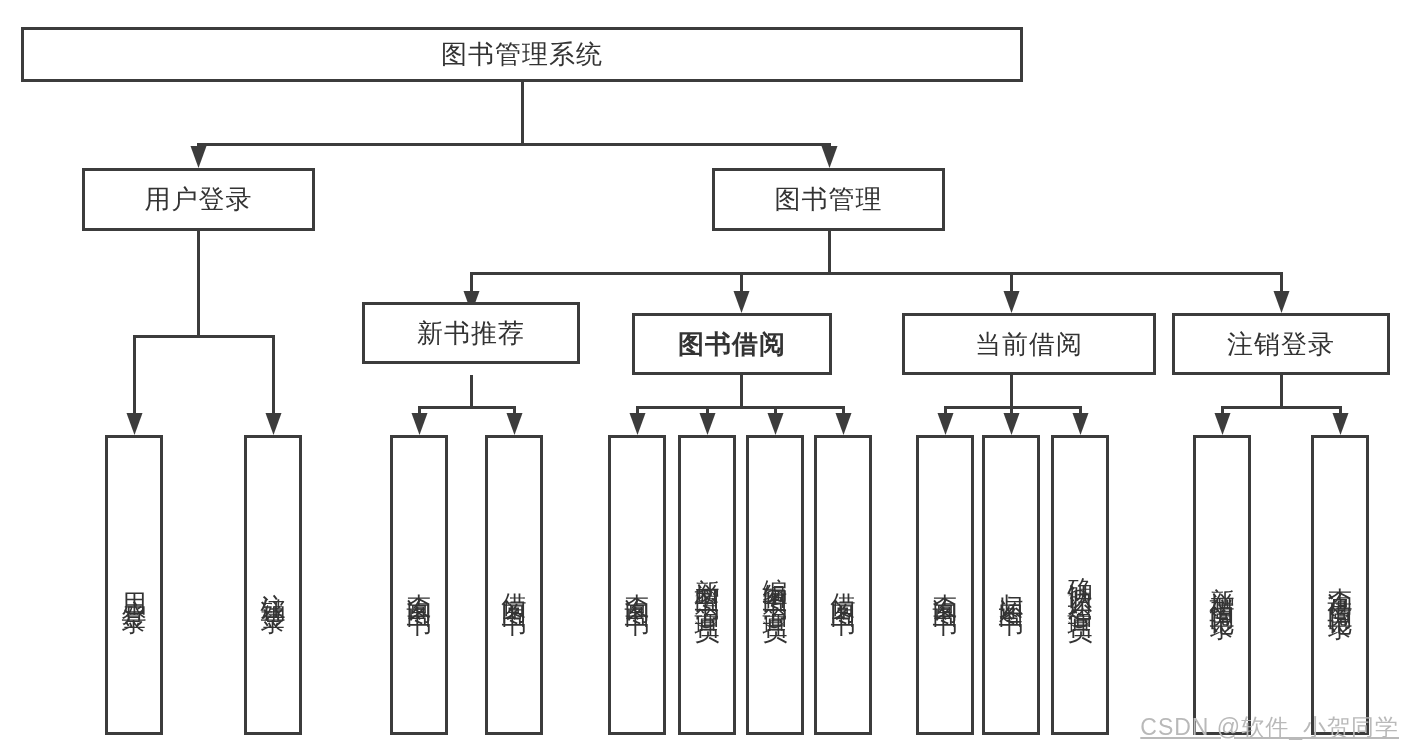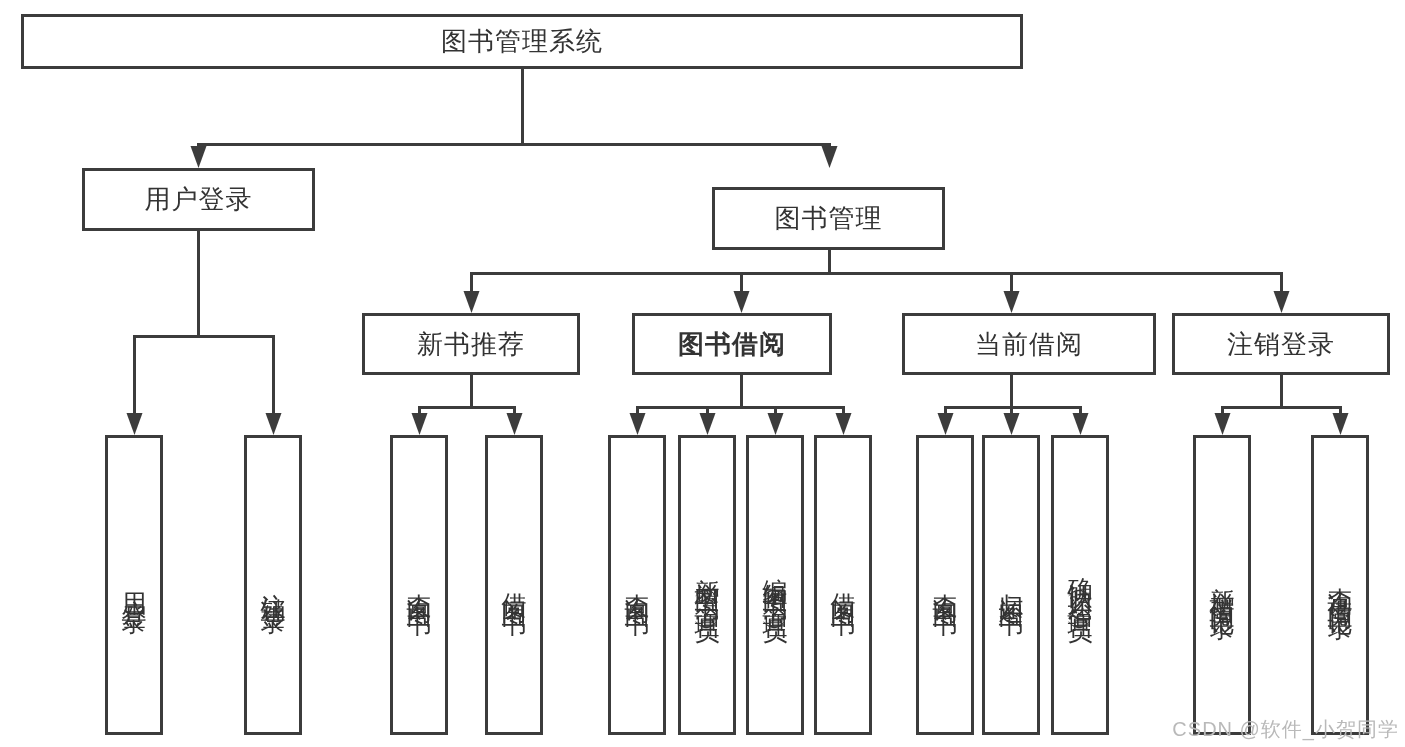--- a/index.html
+++ b/index.html
@@ -42,25 +42,26 @@
     text-orientation: mixed;
     font-size: 25px;
     letter-spacing: 6px;
     line-height: 1;
     color: #333333;
   }
   .watermark {
     position: absolute;
     right: 6px;
     bottom: 4px;
-    font-size: 20px;
+    font-size: 23px;
     color: #b9b9b9;
     z-index: 5;
     white-space: nowrap;
     letter-spacing: 1px;
+    text-decoration: underline;
   }
 </style>
 </head>
 <body>
 
 <div id="stage">
 
   <svg class="connectors" viewBox="0 0 1405 747" aria-hidden="true">
     <g stroke="#3c3c3c" stroke-width="3" fill="none">
 
@@ -97,26 +98,26 @@
       <polygon points="767.5,413 783.5,413 775.5,435"></polygon>
       <polygon points="835.5,413 851.5,413 843.5,435"></polygon>
       <polygon points="937.5,413 953.5,413 945.5,435"></polygon>
       <polygon points="1003.5,413 1019.5,413 1011.5,435"></polygon>
       <polygon points="1072.5,413 1088.5,413 1080.5,435"></polygon>
       <polygon points="1214.5,413 1230.5,413 1222.5,435"></polygon>
       <polygon points="1332.5,413 1348.5,413 1340.5,435"></polygon>
     </g>
   </svg>
 
-  <div class="box h" style="left:21px; top:14px; width:1002px; height:55px;text-align:center;">图书管理系统</div>
+  <div class="box h" style="left:21px; top:27px; width:1002px; height:55px;text-align:center;">图书管理系统</div>
 
   <div class="box h" style="left:82px; top:168px; width:233px; height:63px;">用户登录</div>
-  <div class="box h" style="left:712px; top:168px; width:233px; height:63px;margin-top:19px;">图书管理</div>
+  <div class="box h" style="left:712px; top:168px; width:233px; height:63px;">图书管理</div>
 
-  <div class="box h" style="left:362px; top:313px; width:218px; height:62px;">新书推荐</div>
+  <div class="box h" style="left:362px; top:302px; width:218px; height:62px;">新书推荐</div>
   <div class="box h" style="left:632px; top:313px; width:200px; height:62px;font-weight:bold;">图书借阅</div>
   <div class="box h" style="left:902px; top:313px; width:254px; height:62px;">当前借阅</div>
   <div class="box h" style="left:1172px; top:313px; width:218px; height:62px;">注销登录</div>
 
   <div class="box v" style="left:105px; top:435px;">
     <span>用户登录</span>
   </div>
   <div class="box v" style="left:244px; top:435px;">
     <span>注销登录</span>
   </div>

